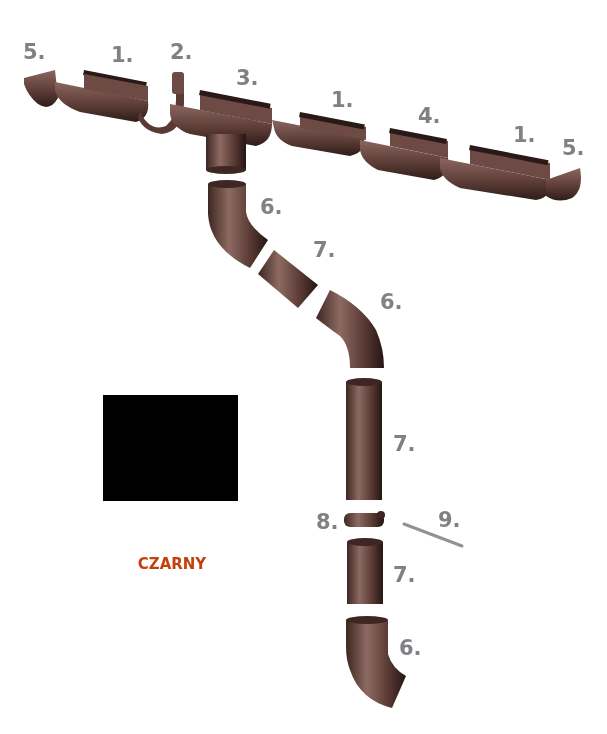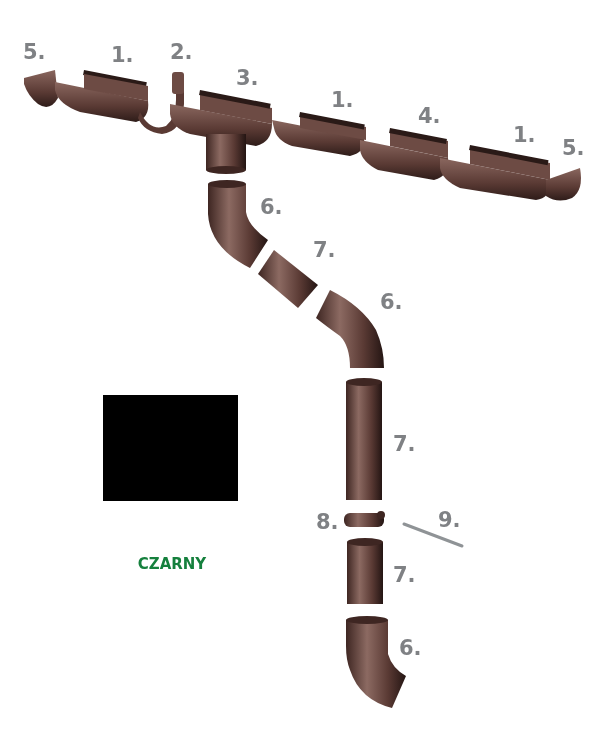--- a/index.html
+++ b/index.html
@@ -3,21 +3,21 @@
 <meta charset="utf-8">
 <style>
   html, body { margin: 0; padding: 0; background: #ffffff; }
   body { width: 607px; height: 734px; position: relative; overflow: hidden;
          font-family: "DejaVu Sans", sans-serif; }
   #diagram { position: absolute; left: 0; top: 0; width: 607px; height: 734px; }
   .label { position: absolute; font-family: "DejaVu Sans", sans-serif; font-weight: bold;
            font-size: 21px; color: #7f8184; line-height: 1; }
   .swatch { position: absolute; left: 103px; top: 395px; width: 135px; height: 106px; }
   .color-name { position: absolute; left: 90px; top: 555px; width: 164px; text-align: center;
-                font-family: "DejaVu Sans", sans-serif; font-weight: bold; font-size: 15px; color: #15803d; }
+                font-family: "DejaVu Sans", sans-serif; font-weight: bold; font-size: 15px; color: #c2410c; }
 </style>
 </head>
 <body>
 
 <svg id="diagram" viewBox="0 0 607 734" xmlns="http://www.w3.org/2000/svg">
   <defs>
     <linearGradient id="pipeV" x1="0" y1="0" x2="1" y2="0">
       <stop offset="0" stop-color="#3e2622"></stop>
       <stop offset="0.35" stop-color="#8c6a62"></stop>
       <stop offset="0.7" stop-color="#5a3a34"></stop>

